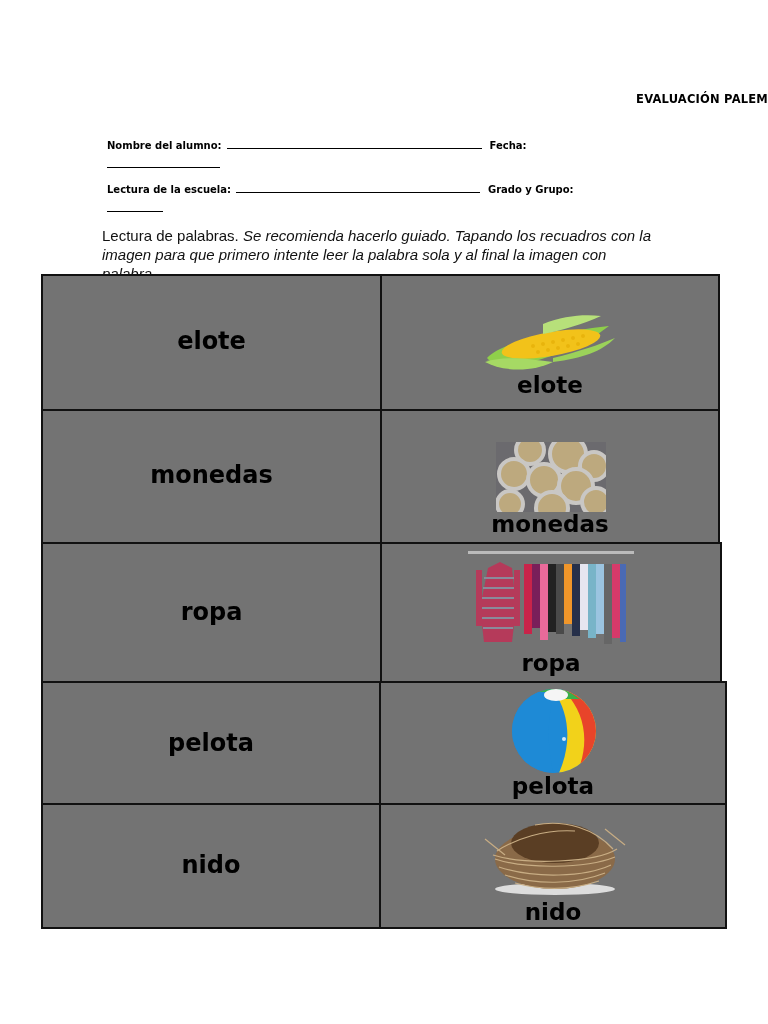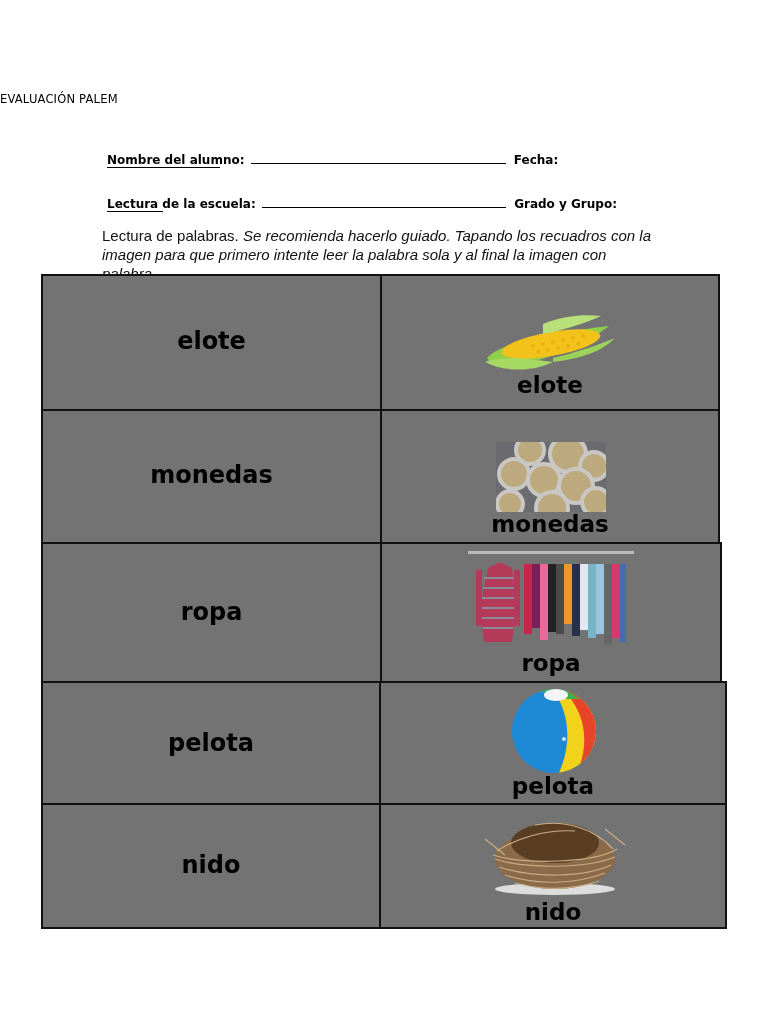--- a/index.html
+++ b/index.html
@@ -1,18 +1,18 @@
 <!DOCTYPE html>
 <html><head>
   <meta charset="utf-8">
   <style>
     html, body { margin: 0; padding: 0; background: #ffffff; }
     body { width: 768px; height: 1024px; position: relative; overflow: hidden; font-family: "DejaVu Sans", sans-serif; color: #000; }
-    .title { position: absolute; top: 92px; left: 0; width: 768px; text-align: left; font-size: 11.5px; font-weight: normal; letter-spacing: 0.2px; }
-    .form-line { position: absolute; left: 107px; font-size: 12px; font-weight: bold; white-space: nowrap; margin-top: 15px; }
+    .title { position: absolute; top: 92px; left: 0; width: 768px; text-align: right; font-size: 11.5px; font-weight: bold; letter-spacing: 0.2px; }
+    .form-line { position: absolute; left: 107px; font-size: 10px; font-weight: bold; white-space: nowrap; }
     .blank { display: inline-block; border-bottom: 1px solid #000; height: 12px; vertical-align: baseline; margin: 0 4px 0 2px; }
     .blank-only { position: absolute; left: 107px; border-bottom: 1px solid #000; height: 1px; }
     .instructions { position: absolute; top: 226px; left: 102px; width: 560px; font-family: "Liberation Sans", sans-serif; font-size: 15px; line-height: 19px; color: #111; }
     .instructions em { font-style: italic; }
 
     .cell { position: absolute; box-sizing: border-box; border: 2px solid #111; background: #737373; }
     .word { position: absolute; left: 0; right: 0; text-align: center; font-size: 24px; font-weight: bold; }
     .cap { position: absolute; left: 0; right: 0; text-align: center; font-size: 23px; font-weight: bold; }
     .pic { position: absolute; }
   </style>

